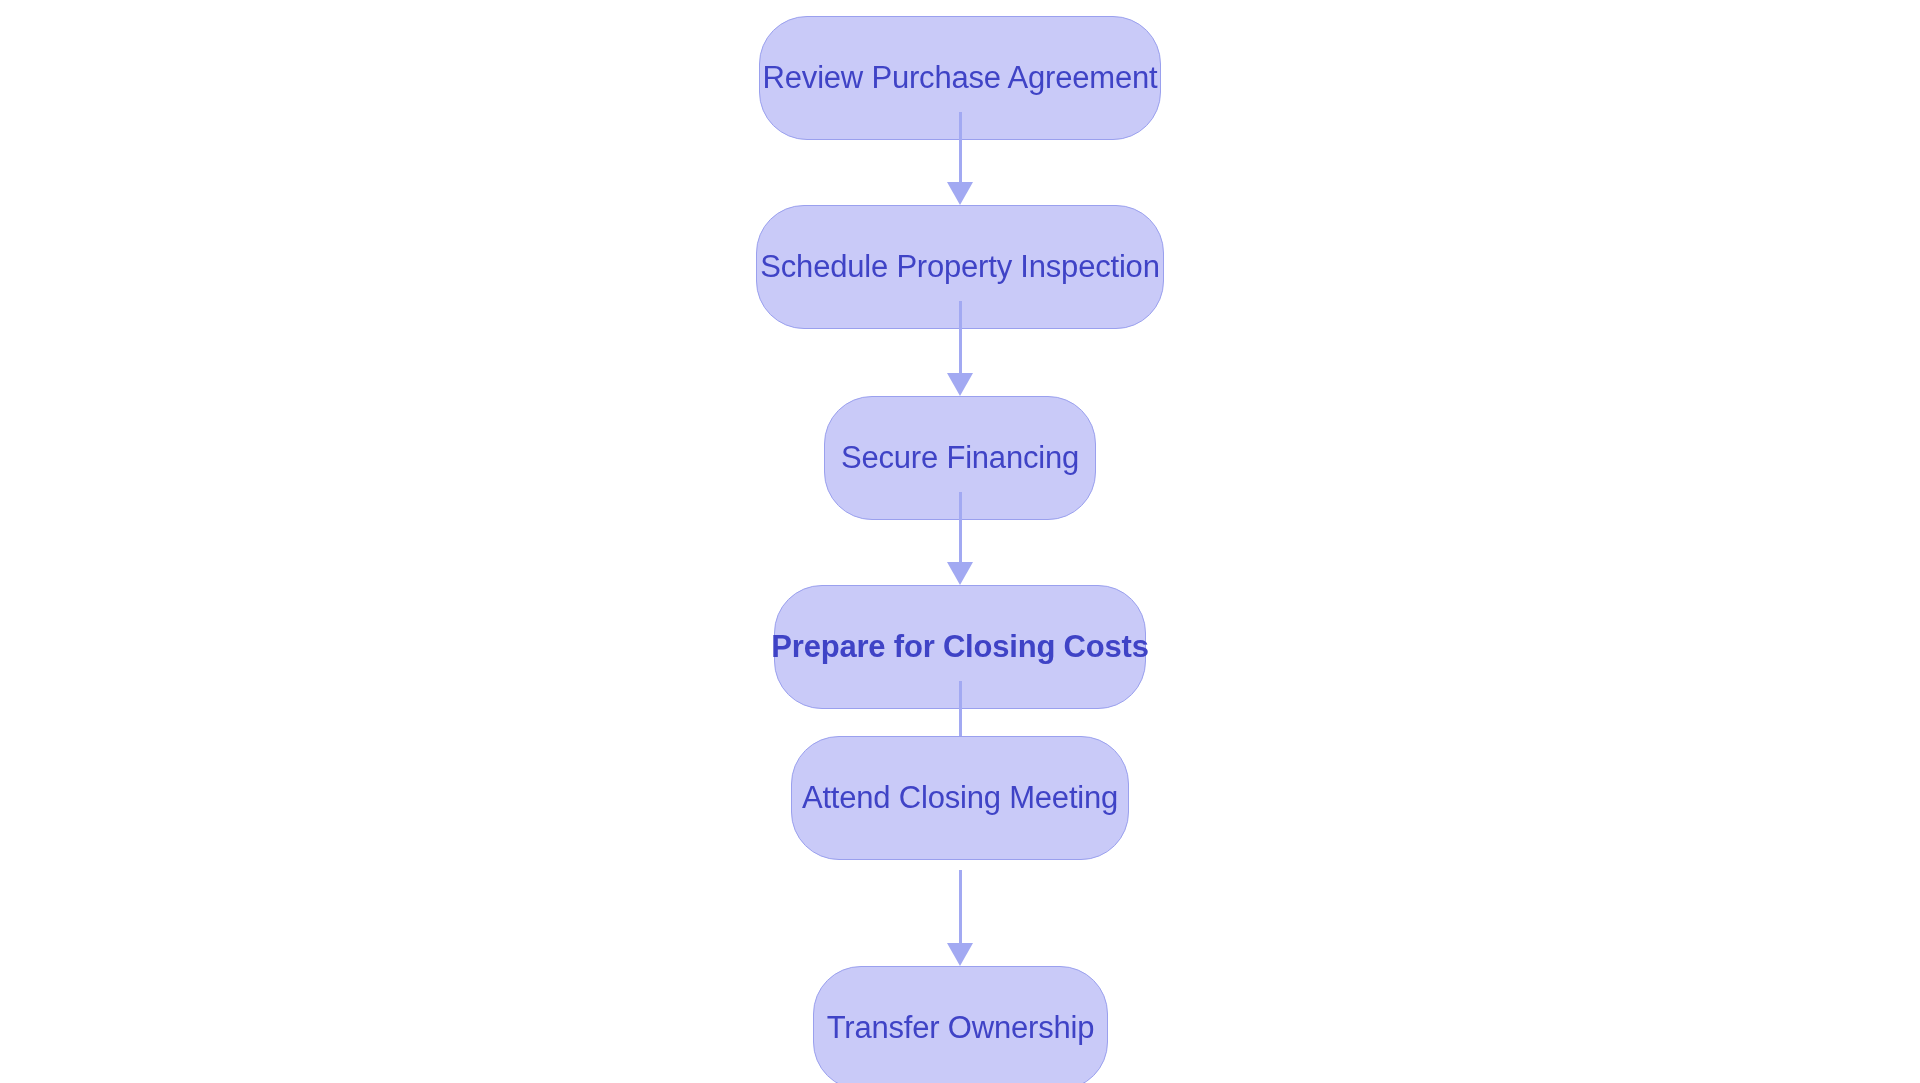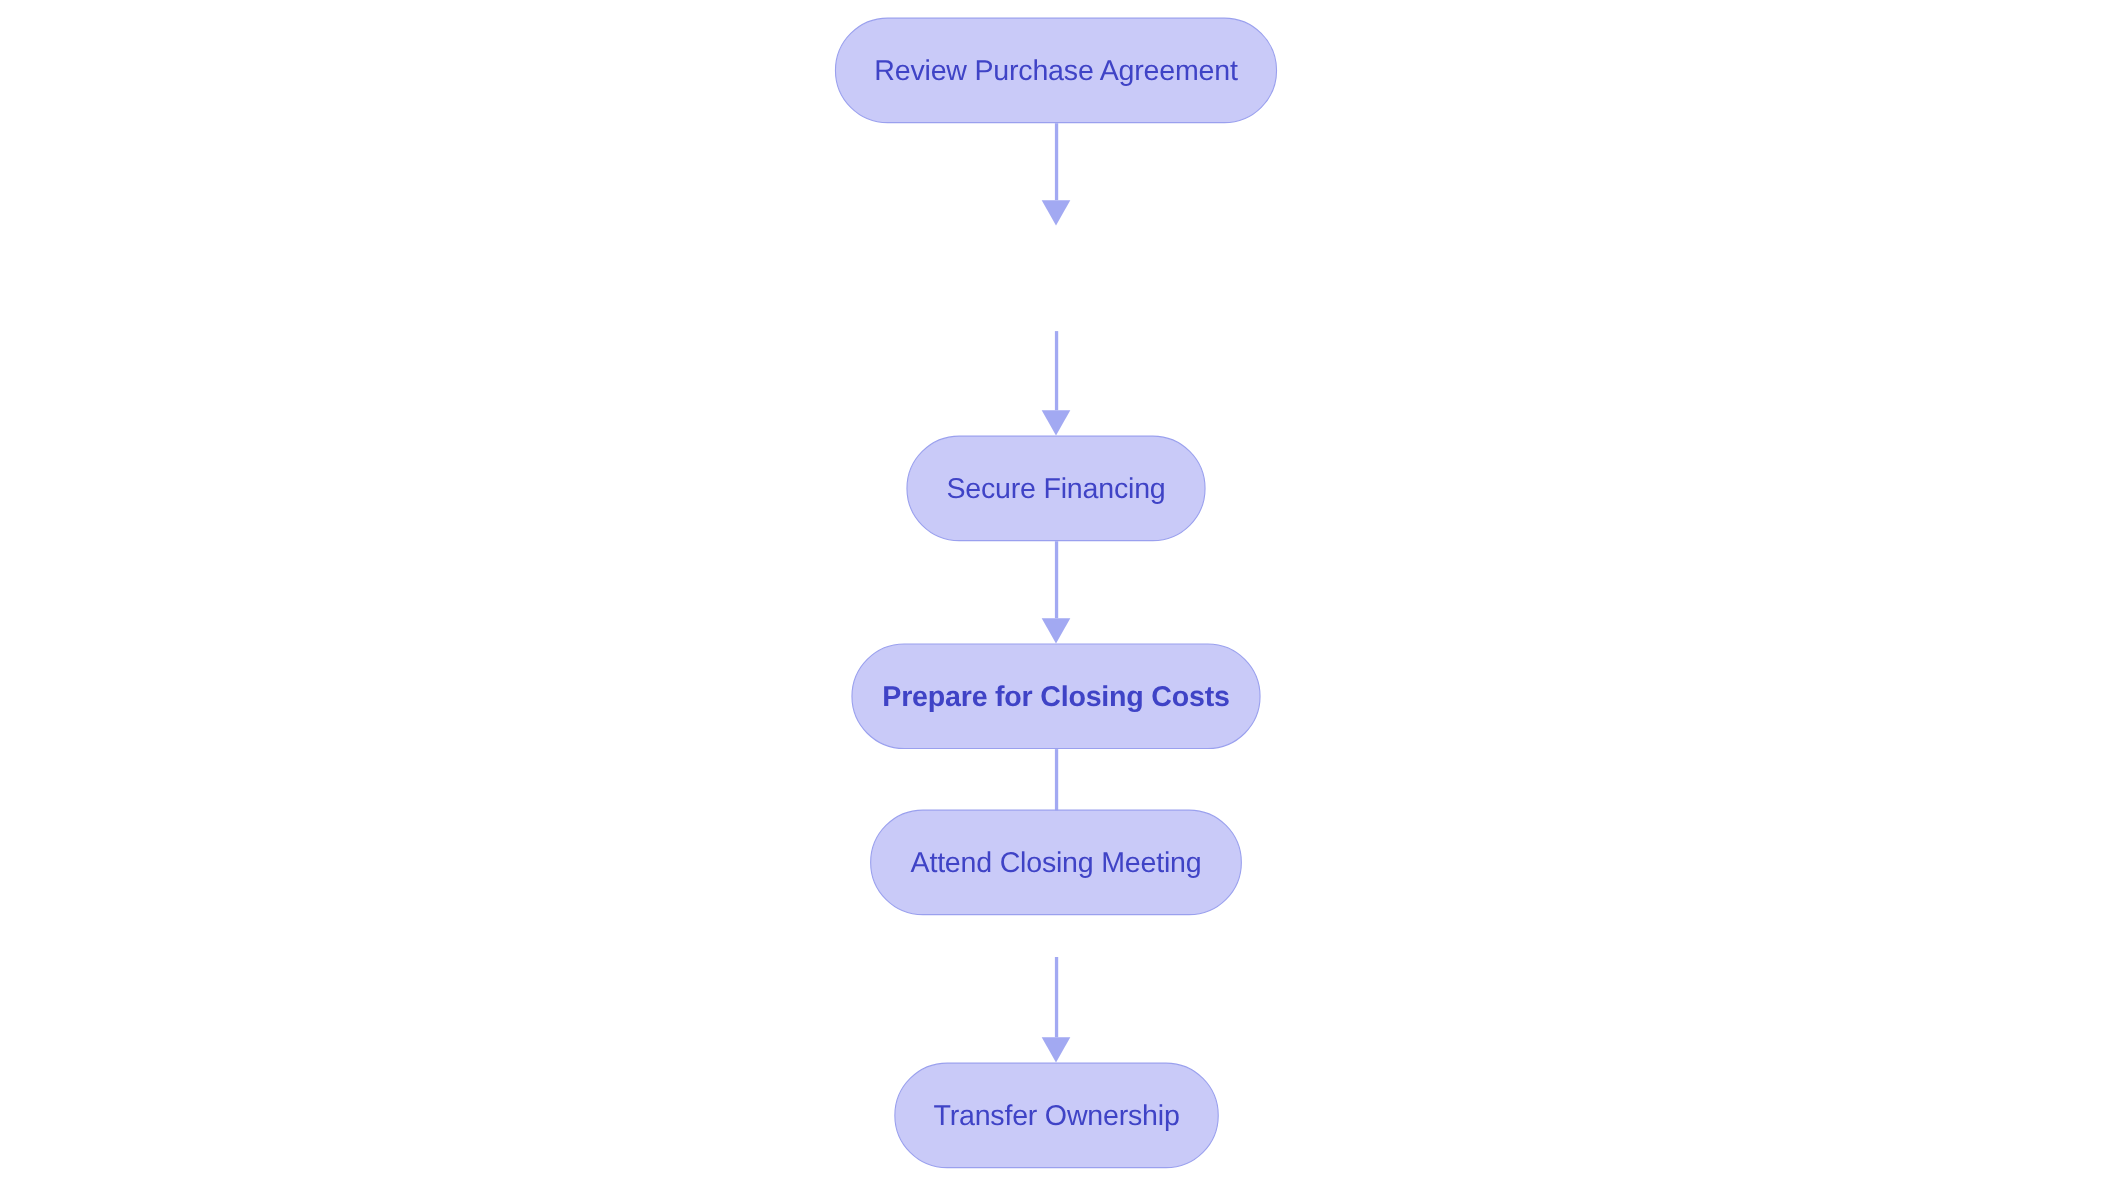--- a/index.html
+++ b/index.html
@@ -10,30 +10,30 @@
   }
   .canvas {
     position: relative;
     width: 1920px;
     height: 1083px;
     background: #ffffff;
     overflow: hidden;
   }
   .flow-node {
     position: absolute;
-    height: 96px;
+    height: 124px;
     border-radius: 48px;
     background: #c9caf8;
     border: 1.5px solid #9aa0ee;
     box-sizing: border-box;
     display: flex;
     align-items: center;
     justify-content: center;
     color: #3f43c6;
-    font-size: 26px;
+    font-size: 31px;
     letter-spacing: -0.2px;
     white-space: nowrap;
   }
   .n1 { left: 759px; top: 16px;  width: 402px; }
   .n2 { left: 756px; top: 205px; width: 408px; }
   .n3 { left: 824px; top: 396px; width: 272px; align-items: center; }
   .n4 { left: 774px; top: 585px; width: 372px; font-weight: bold; }
   .n5 { left: 791px; top: 736px; width: 338px; }
   .n6 { left: 813px; top: 966px; width: 295px; }
 
@@ -71,20 +71,23 @@
 
   <div class="flow-node n1">
     <span>Review Purchase Agreement</span>
   </div>
 
   <div class="flow-arrow a1">
     <span class="shaft"></span>
     <span class="head"></span>
   </div>
 
+  <div class="flow-node n2">
+    <span>Schedule Property Inspection</span>
+  </div>
 
   <div class="flow-arrow a2">
     <span class="shaft"></span>
     <span class="head"></span>
   </div>
 
   <div class="flow-node n3">
     <span>Secure Financing</span>
   </div>
 

